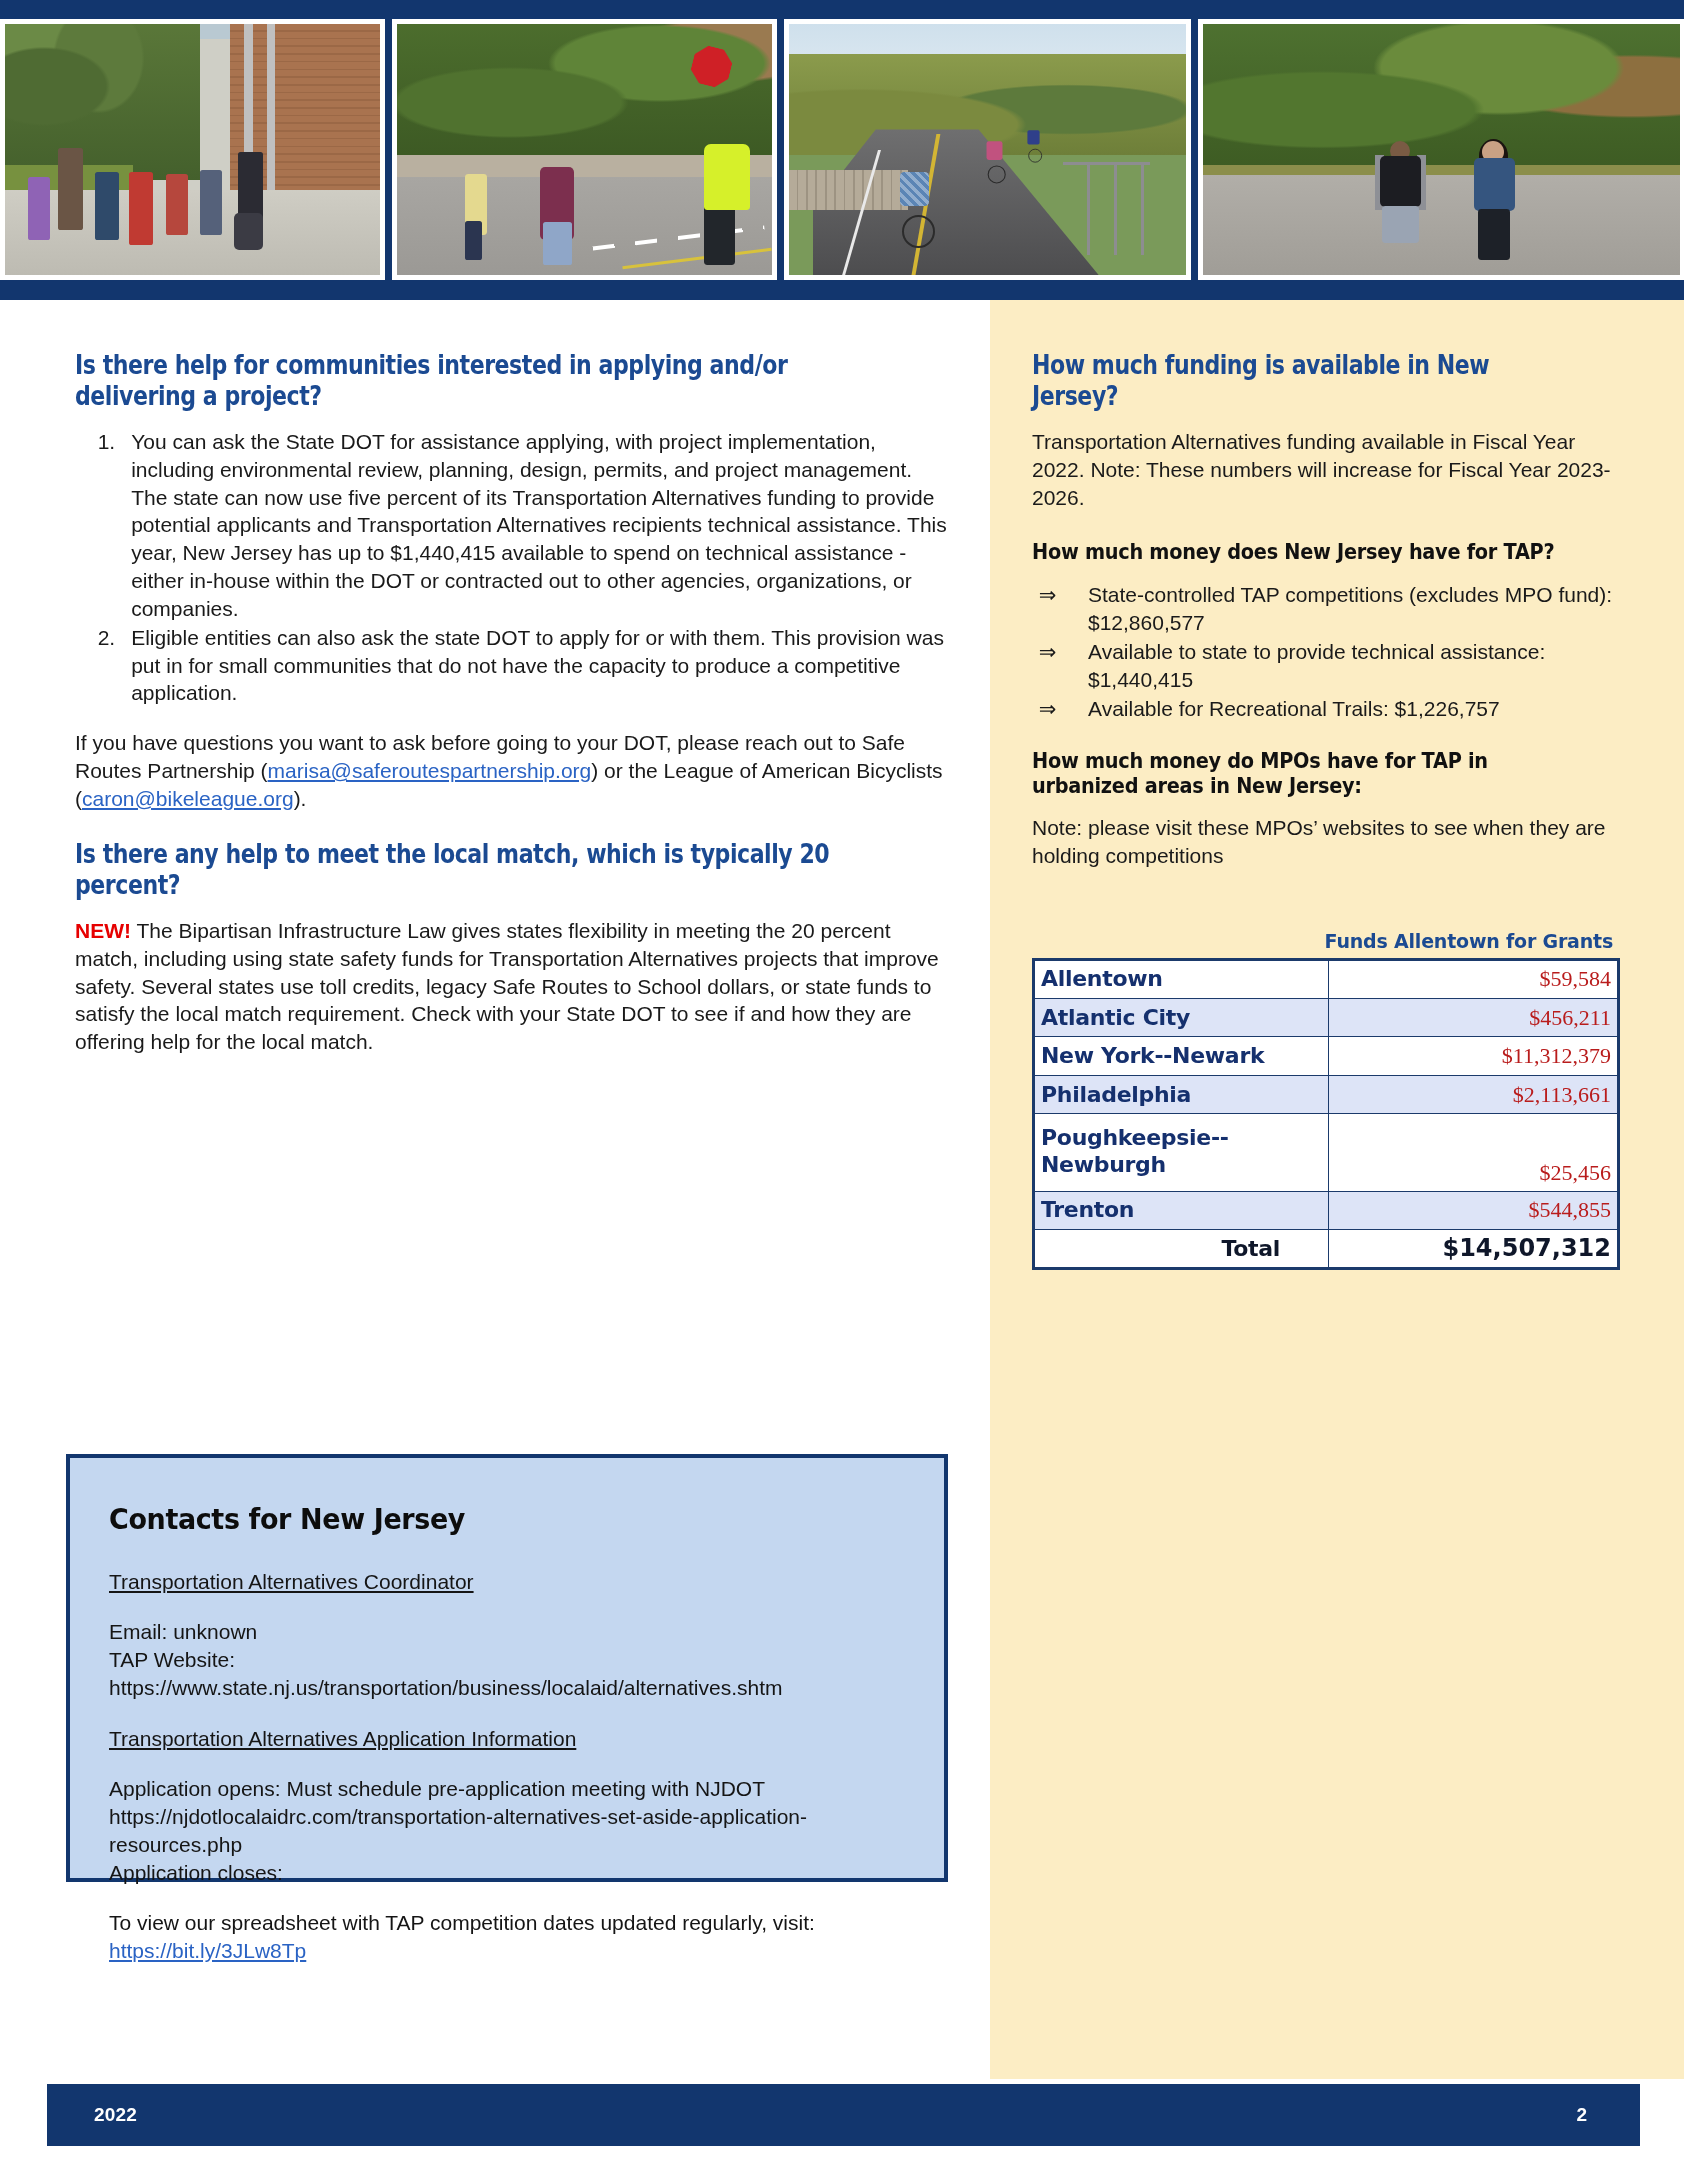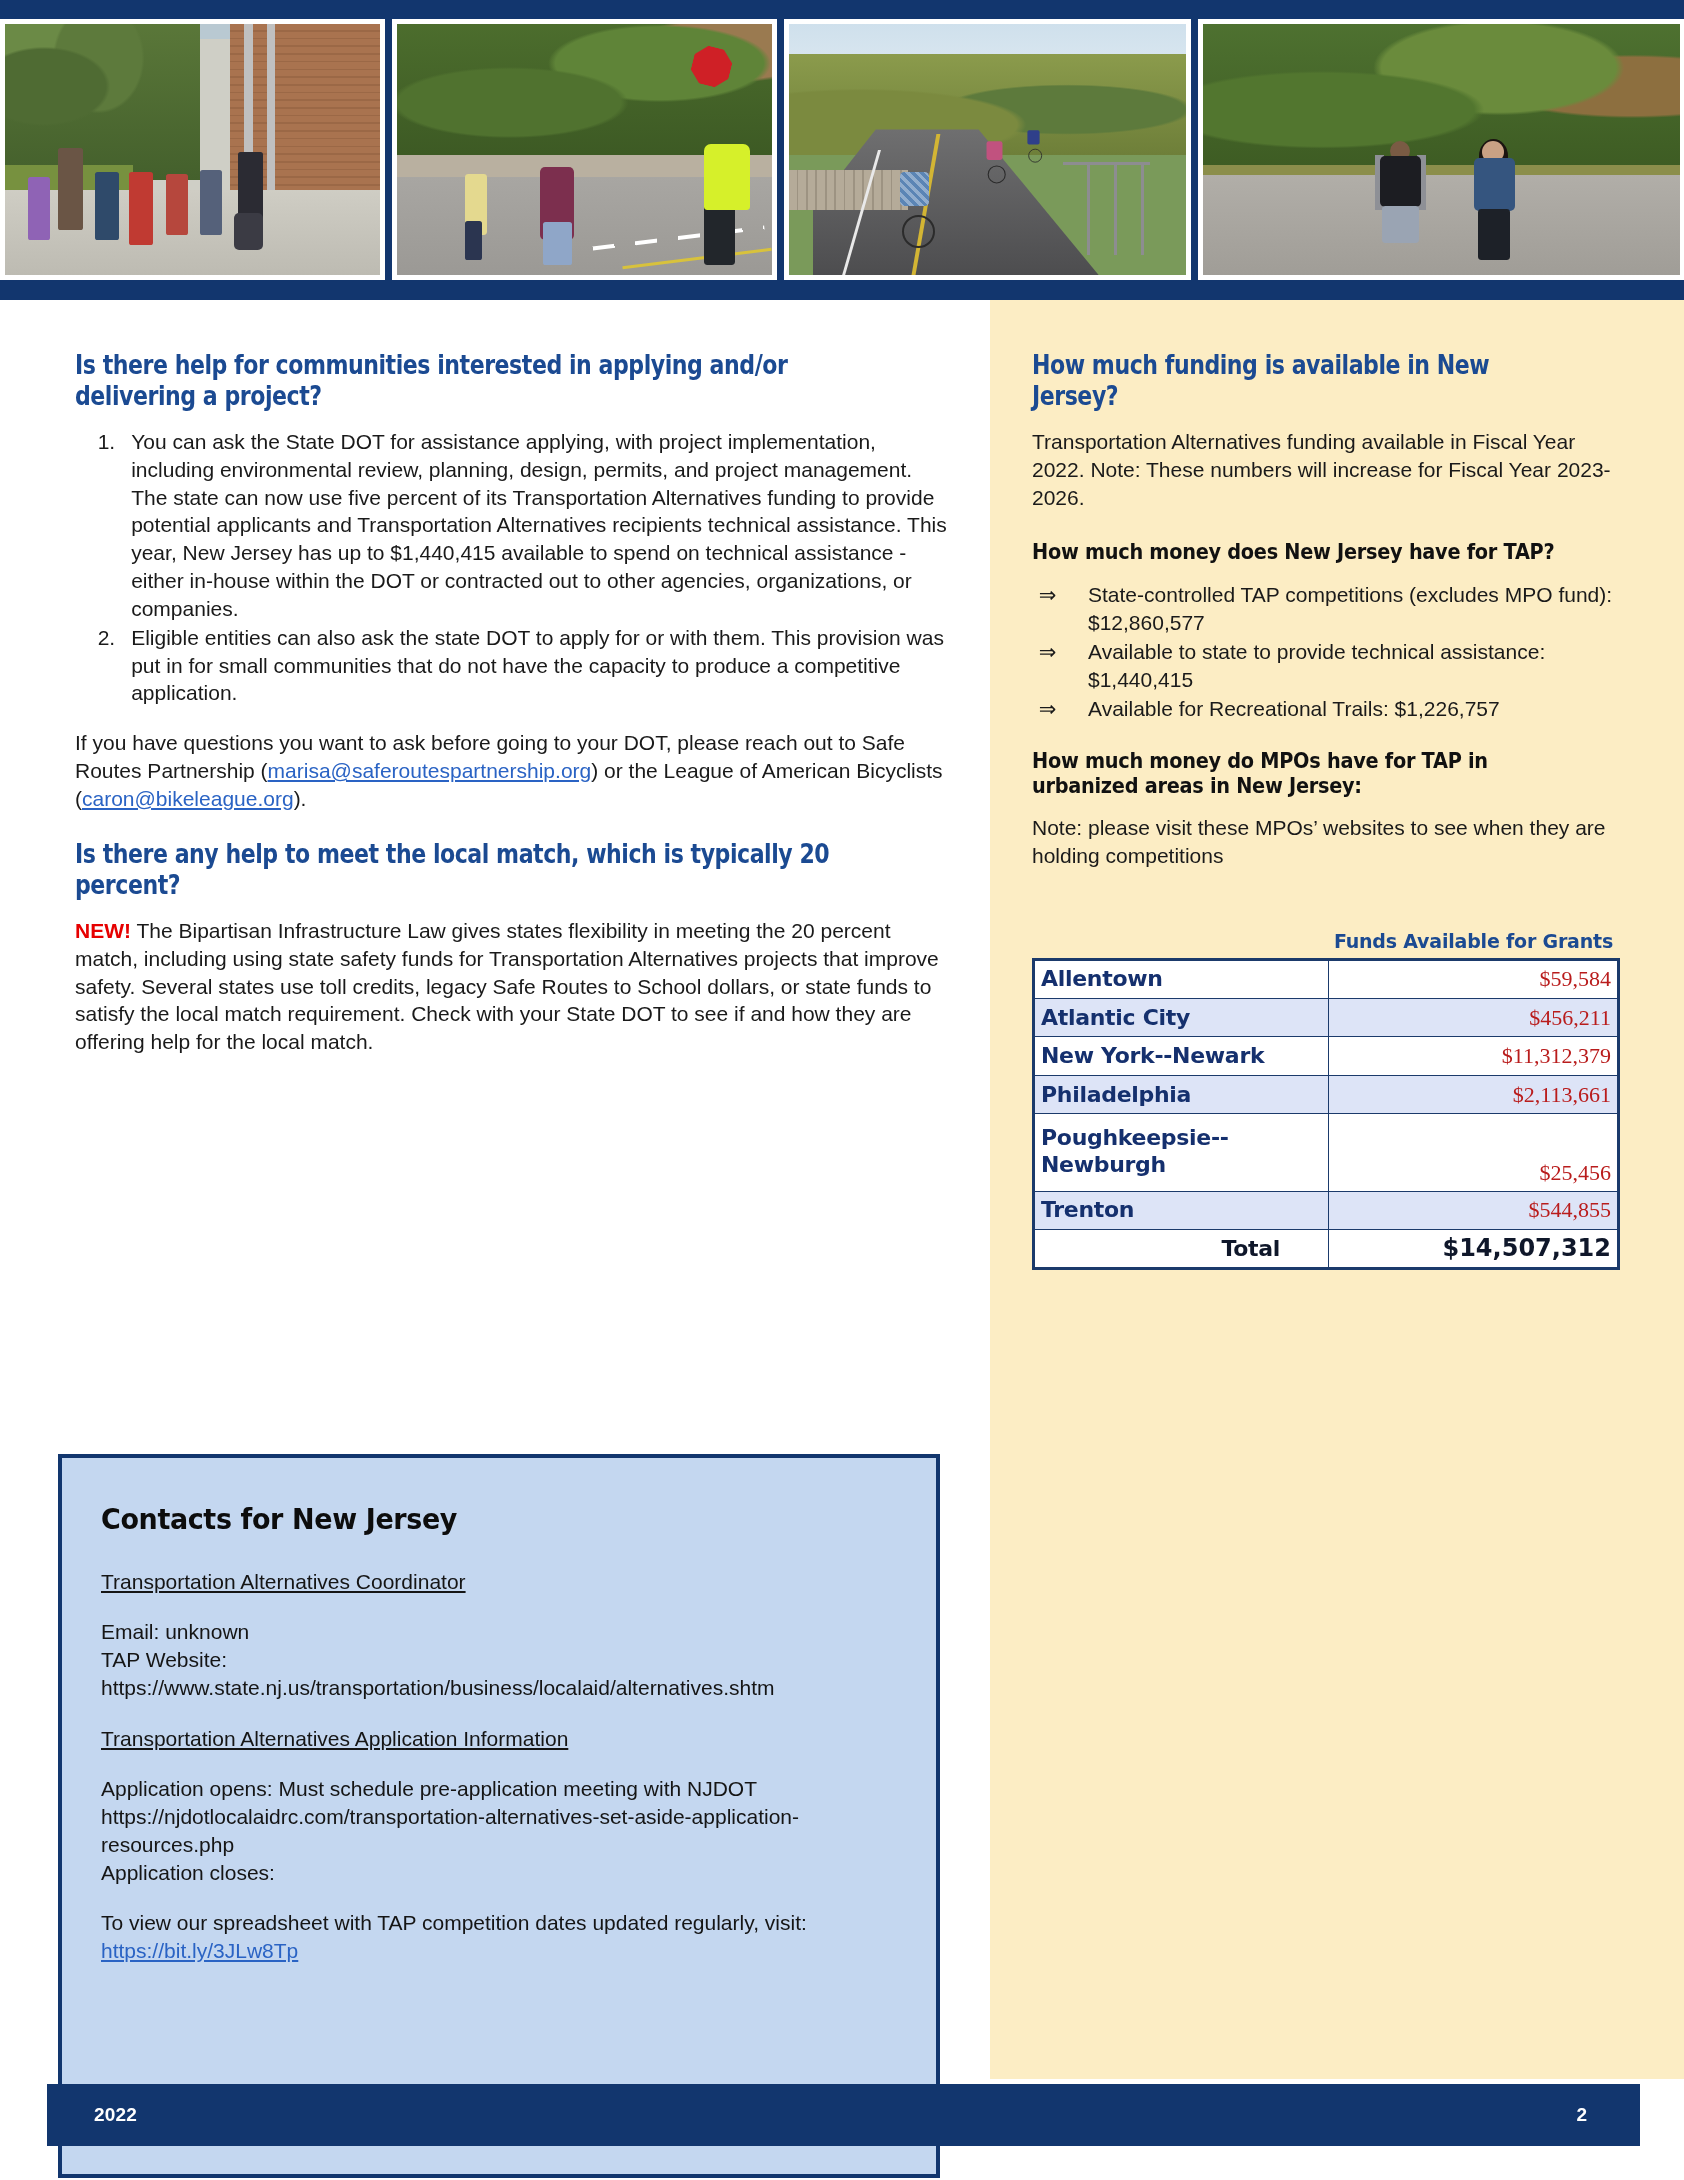--- a/index.html
+++ b/index.html
@@ -254,22 +254,22 @@
     font-weight: 800;
     color: #0f172a;
     text-align: right;
   }
   table.funds tr.total td.val { font-size: 24px; }
   table.funds td.name.tall { line-height: 1.22; }
 
   
   .contacts {
     position: absolute;
-    left: 58px; top: 1454px;
-    width: 882px; height: 724px;
+    left: 66px; top: 1454px;
+    width: 882px; height: 428px;
     background: #c4d7f0;
     border: 4.3px solid #12366e;
     box-sizing: border-box;
     padding: 44px 39px 22px 39px;
   }
   .contacts h3 {
     font-family: "DejaVu Sans", sans-serif;
     font-weight: 900;
     font-size: 29px;
     color: #0d0d0d;
@@ -416,21 +416,21 @@
   <ul class="arrows">
     <li><span class="arw">⇒</span><span>State-controlled TAP competitions (excludes MPO fund): $12,860,577</span></li>
     <li><span class="arw">⇒</span><span>Available to state to provide technical assistance: $1,440,415</span></li>
     <li><span class="arw">⇒</span><span>Available for Recreational Trails: $1,226,757</span></li>
   </ul>
 
   <h3 class="sub" style="margin-top:25.6px;">How much money do MPOs have for TAP in urbanized areas in New Jersey:</h3>
 
   <p class="body" style="margin-bottom:60px;">Note: please visit these MPOs’ websites to see when they are holding competitions</p>
 
-  <div class="tbl-caption">Funds Available for Grants</div>
+  <div class="tbl-caption">Funds Allentown for Grants</div>
 
   <table class="funds">
     <tbody>
       <tr>
         <td class="name">Allentown</td>
         <td class="val">$59,584</td>
       </tr>
       <tr class="alt">
         <td class="name">Atlantic City</td>
         <td class="val">$456,211</td>

